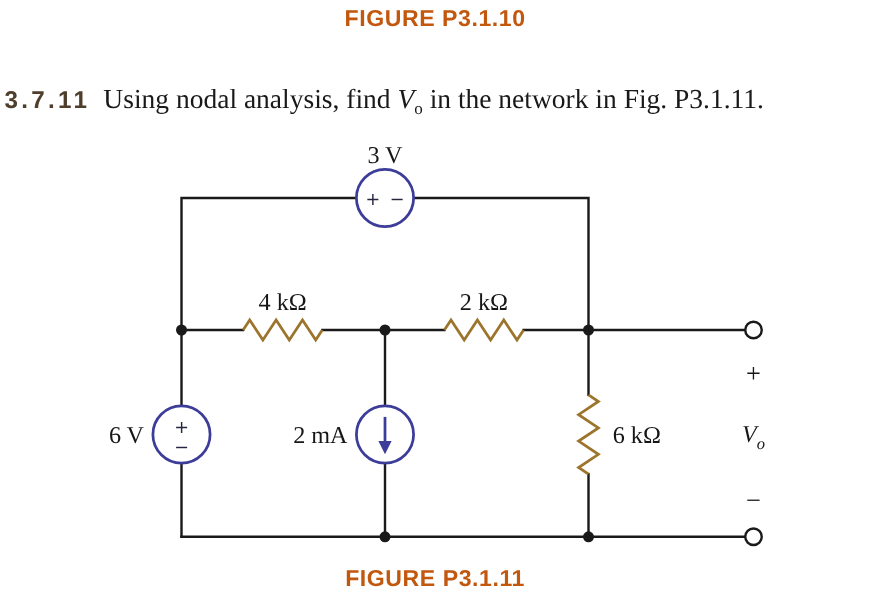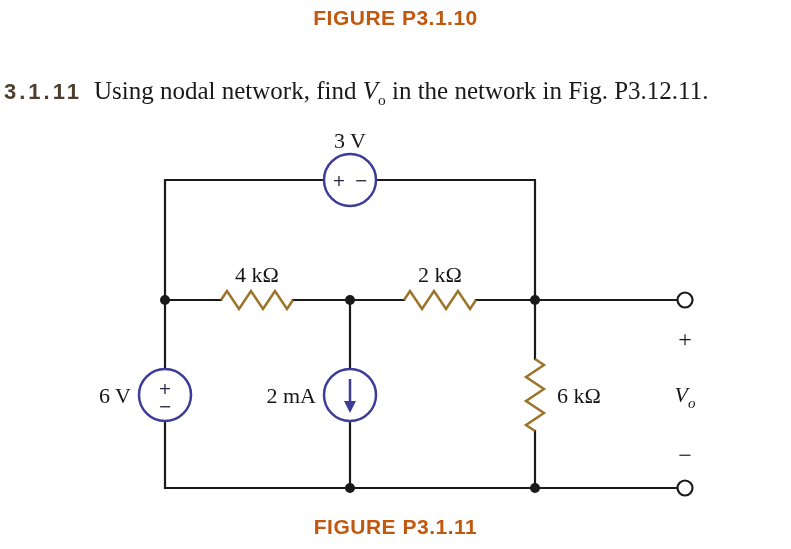--- a/index.html
+++ b/index.html
@@ -46,21 +46,21 @@
   .sign { font-family:"DejaVu Sans", sans-serif; font-size:16px; fill:#26263f; }
   .osign{ font-family:"Liberation Serif", serif; font-size:24px; fill:#161616; }
   .arrowline { stroke:#3c3c99; stroke-width:2.5; fill:none; }
   .arrowhead { fill:#3c3c99; stroke:none; }
 </style>
 </head>
 <body>
 
 <div class="caption caption-top">FIGURE P3.1.10</div>
 
-<p class="problem"><span class="prob-num">3.1.11</span><span>Using nodal network, find </span><span class="var-i">V</span><sub>o</sub><span> in the network in Fig. P3.12.11.</span></p>
+<p class="problem"><span class="prob-num">3.7.11</span><span>Using nodal analysis, find </span><span class="var-i">V</span><sub>o</sub><span> in the network in Fig. P3.1.11.</span></p>
 
 <svg width="791" height="549" viewBox="0 0 791 549">
 
   <g>
 
     <polyline class="wire" points="165,300 165,180 324,180"></polyline>
     <polyline class="wire" points="376,180 535,180 535,300"></polyline>
 
     <line class="wire" x1="165" y1="300" x2="221" y2="300"></line>
     <line class="wire" x1="293" y1="300" x2="404" y2="300"></line>

